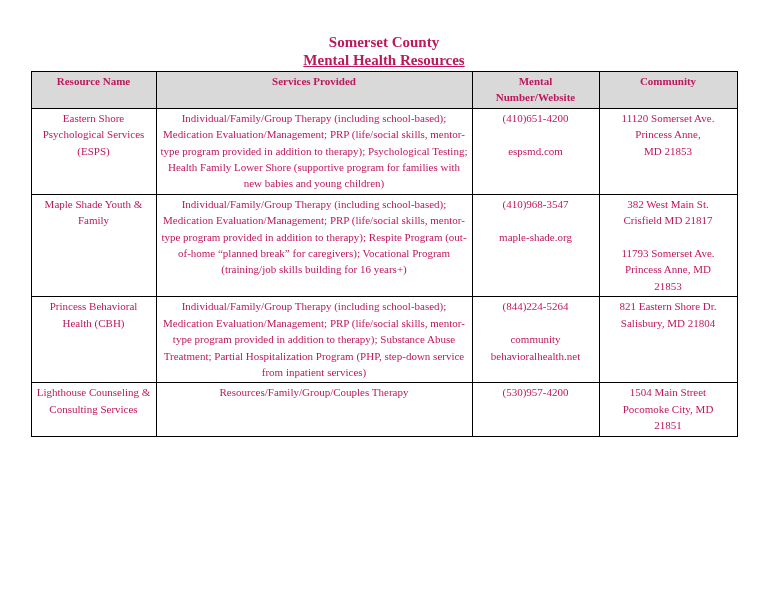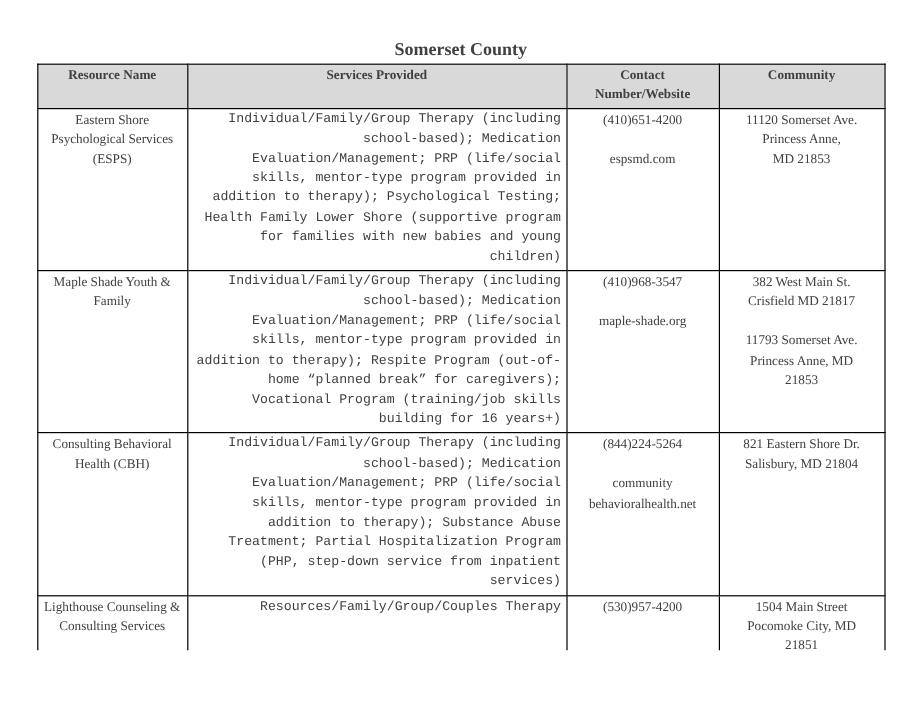--- a/index.html
+++ b/index.html
@@ -6,21 +6,21 @@
     margin: 0;
     padding: 0;
     background: #ffffff;
   }
   .page {
     width: 768px;
     height: 542px;
     box-sizing: border-box;
     padding-top: 33px;
     font-family: "Liberation Serif", serif;
-    color: #404040;
+    color: #be185d;
     background: #ffffff;
     overflow: hidden;
   }
   .title-block {
     text-align: center;
     font-weight: bold;
     font-size: 15px;
     line-height: 18px;
   }
   .title-line2 {
@@ -52,45 +52,45 @@
     white-space: pre-line;
   }
   td.cell-name,
   td.cell-contact,
   td.cell-location {
     text-align: center;
     white-space: pre-line;
     margin-left: 42px;
   }
   td.cell-services {
-    text-align: right;
-    font-family: Liberation Mono, monospace;
+    text-align: center;
   }
 </style>
 </head>
 <body>
 
 <div class="page">
 
   <div class="title-block">
     <div class="title-line1">Somerset County</div>
+    <div class="title-line2">Mental Health Resources</div>
   </div>
 
   <table class="resources">
     <colgroup>
       <col class="c-name">
         <col class="c-services">
         <col class="c-contact">
         <col class="c-location">
     </colgroup>
     <thead>
       <tr>
         <th>Resource Name</th>
         <th>Services Provided</th>
-        <th>Contact
+        <th>Mental
 Number/Website</th>
         <th>Community</th>
       </tr>
     </thead>
     <tbody>
       <tr>
         <td class="cell-name">Eastern Shore Psychological Services (ESPS)</td>
         <td class="cell-services">Individual/Family/Group Therapy (including school-based); Medication Evaluation/Management; PRP (life/social skills, mentor-type program provided in addition to therapy); Psychological Testing; Health Family Lower Shore (supportive program for families with new babies and young children)</td>
         <td class="cell-contact">(410)651-4200
 
@@ -106,21 +106,21 @@
 
 maple-shade.org</td>
         <td class="cell-location">382 West Main St.
 Crisfield MD 21817
 
 11793 Somerset Ave.
 Princess Anne, MD
 21853</td>
       </tr>
       <tr>
-        <td class="cell-name">Consulting Behavioral Health (CBH)</td>
+        <td class="cell-name">Princess Behavioral Health (CBH)</td>
         <td class="cell-services">Individual/Family/Group Therapy (including school-based); Medication Evaluation/Management; PRP (life/social skills, mentor-type program provided in addition to therapy); Substance Abuse Treatment; Partial Hospitalization Program (PHP, step-down service from inpatient services)</td>
         <td class="cell-contact">(844)224-5264
 
 community
 behavioralhealth.net</td>
         <td class="cell-location">821 Eastern Shore Dr.
 Salisbury, MD 21804</td>
       </tr>
       <tr>
         <td class="cell-name">Lighthouse Counseling &amp; Consulting Services</td>

